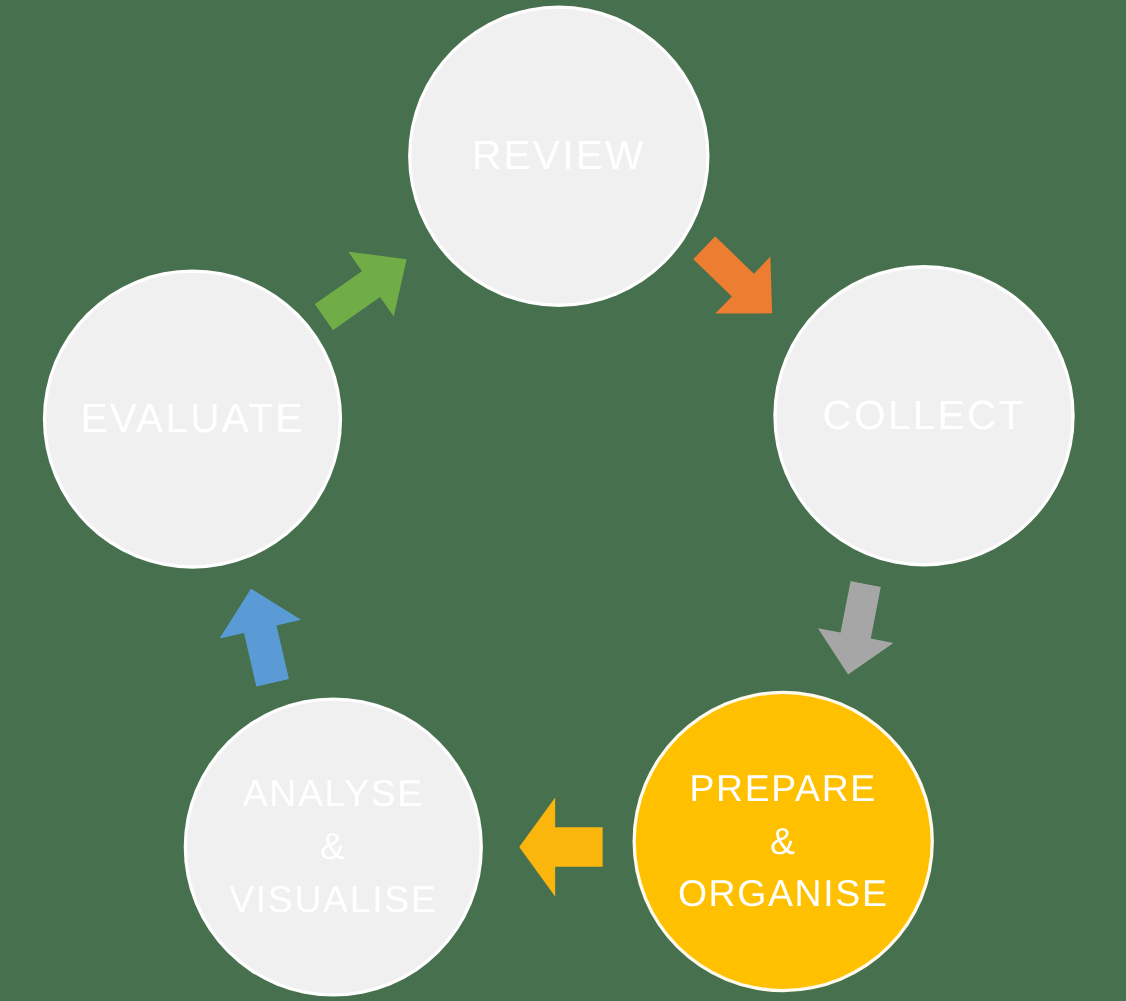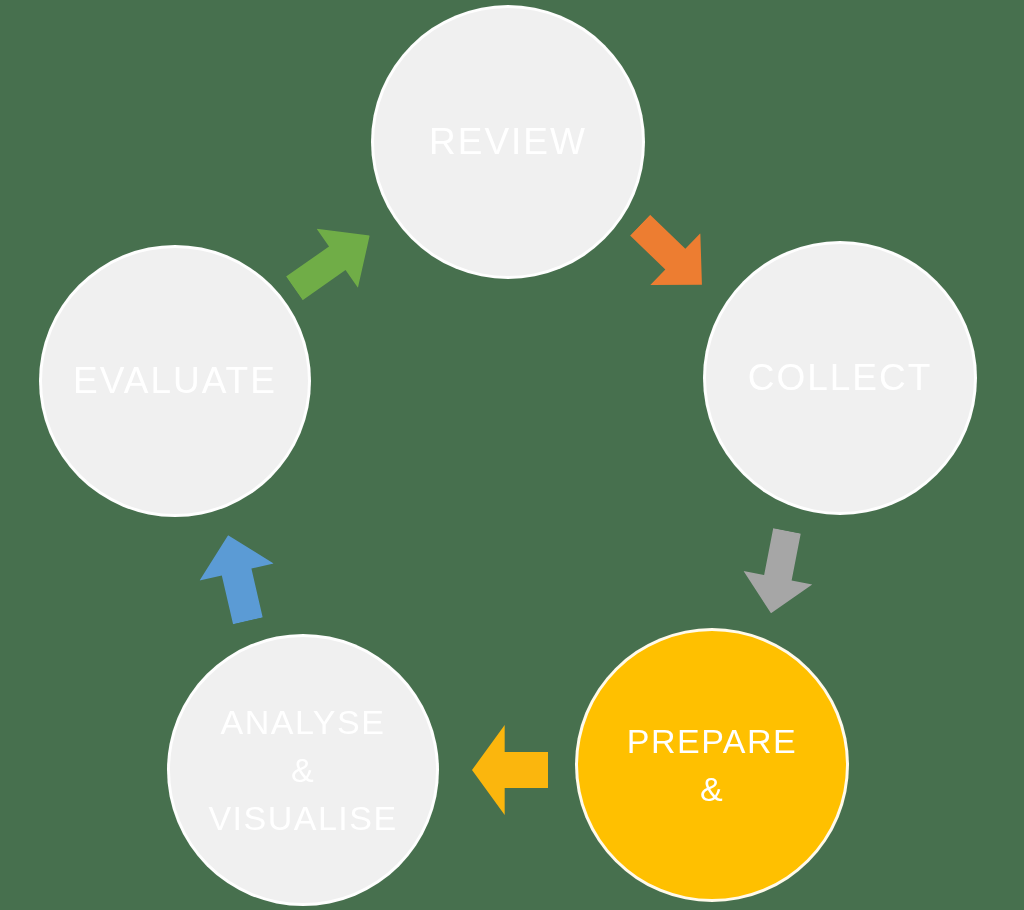--- a/index.html
+++ b/index.html
@@ -59,20 +59,21 @@
   <div class="circle" style="left: 703px; top: 241px; width: 274px; height: 274px; background-color: rgb(240, 240, 240);">
     <div class="label single" style="color: rgb(255, 255, 255);">
       <div>COLLECT</div>
     </div>
   </div>
 
   <div class="circle" style="left: 575px; top: 628px; width: 274px; height: 274px; background-color: rgb(255, 192, 0);">
     <div class="label multi" style="color: rgb(255, 255, 255);">
       <div>PREPARE</div>
       <div>&amp;</div>
+      <div>ORGANISE</div>
     </div>
   </div>
 
   <div class="circle" style="left: 167px; top: 634px; width: 272px; height: 272px; background-color: rgb(240, 240, 240);">
     <div class="label multi" style="color: rgb(255, 255, 255);">
       <div>ANALYSE</div>
       <div>&amp;</div>
       <div>VISUALISE</div>
     </div>
   </div>

